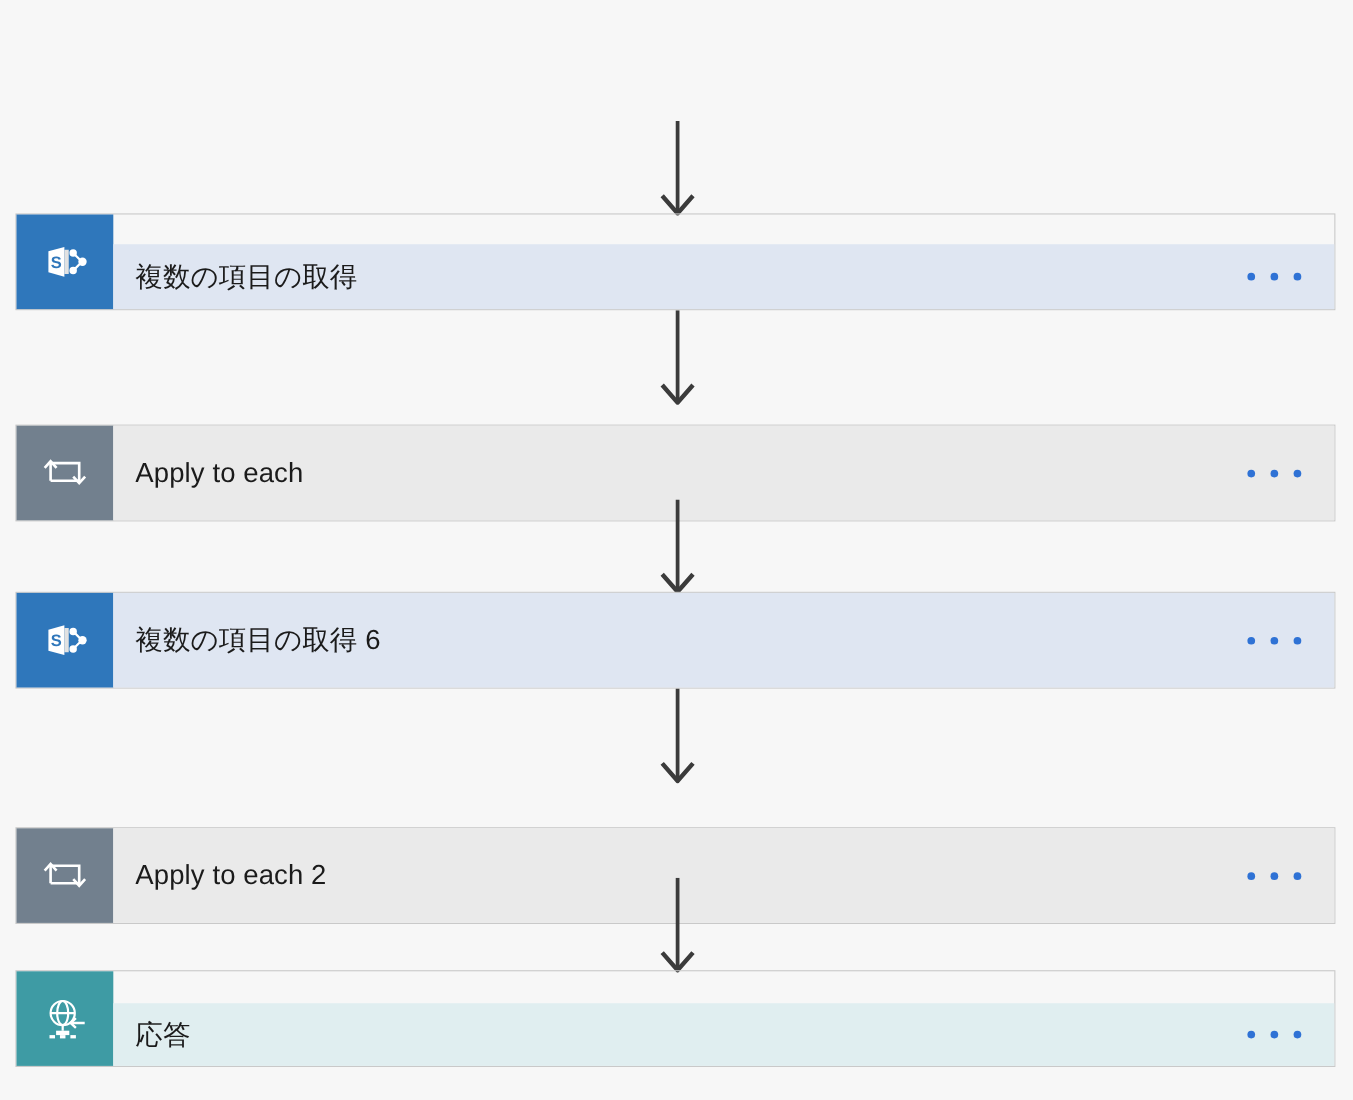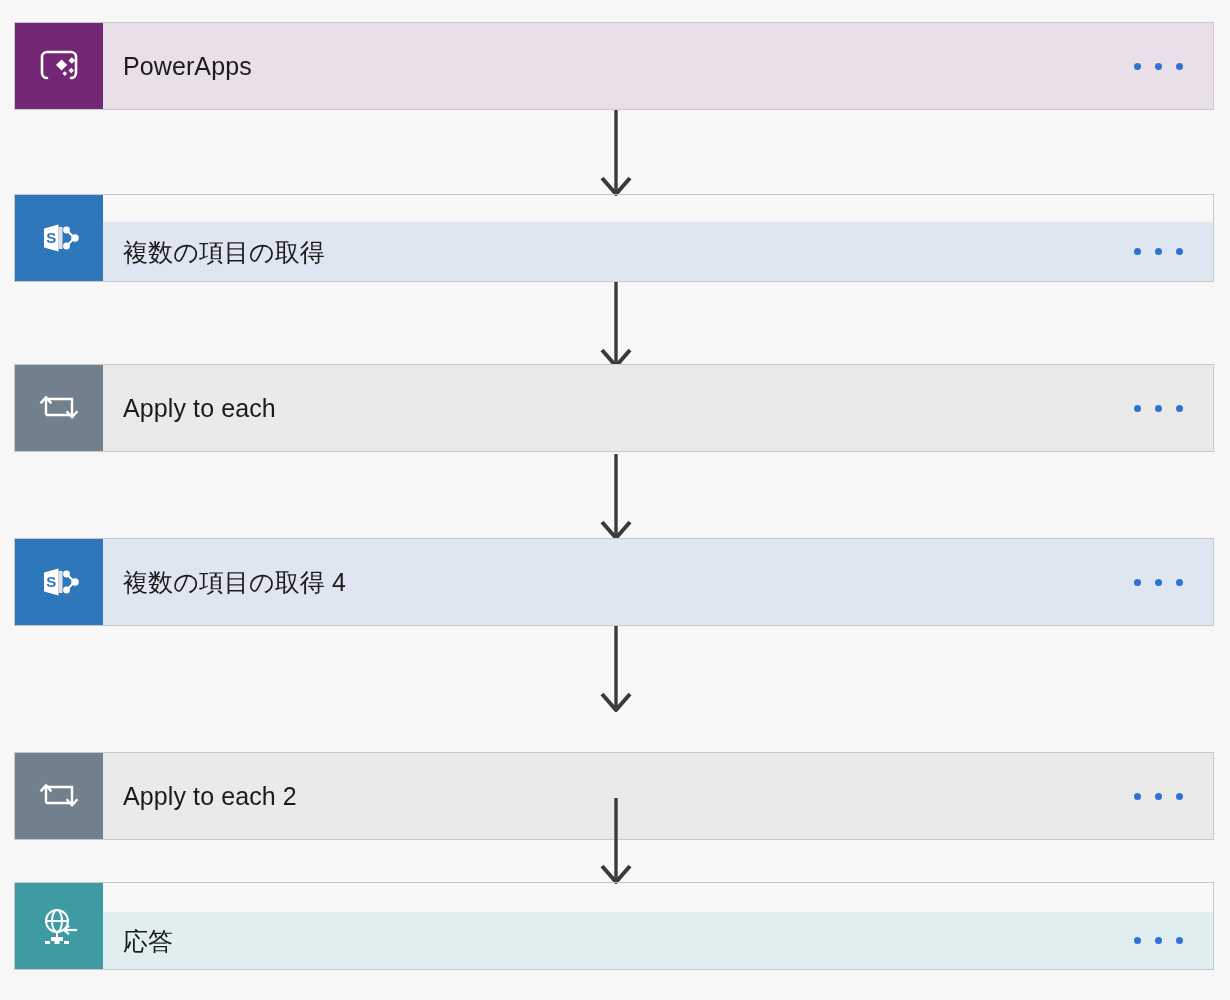--- a/index.html
+++ b/index.html
@@ -82,39 +82,20 @@
     position: absolute;
     left: 594px;
     width: 44px;
   }
   .connector svg { display: block; }
 </style>
 </head>
 <body>
 
 <div id="flow-canvas" style="background: rgb(247, 247, 247);">
-    <div class="card" style="top: 22px; border-color: rgb(201, 201, 201);">
-      <div class="card-icon" style="background: rgb(116, 39, 116);">
-        <svg width="44" height="44" viewBox="0 0 44 44">
-          <path d="M10 34 A5 5 0 0 1 5 29 L5 13 A5 5 0 0 1 10 8 L34 8 A5 5 0 0 1 39 13 L39 29 A5 5 0 0 1 34 34" fill="none" stroke="#ffffff" stroke-width="2.6" stroke-linecap="round"></path>
-          <path d="M19 21 L24.6 15.4 L30.2 21 L24.6 26.6 Z" fill="#ffffff"></path>
-          <path d="M31.5 16.5 L34.8 13.2 L38.1 16.5 L34.8 19.8 Z" fill="#ffffff"></path>
-          <path d="M31.5 26.5 L34.2 23.8 L36.9 26.5 L34.2 29.2 Z" fill="#ffffff"></path>
-          <path d="M25.4 29.6 L27.8 27.2 L30.2 29.6 L27.8 32 Z" fill="#ffffff"></path>
-        </svg>
-      </div>
-      <div class="card-body" style="background: rgb(232, 223, 233);">
-        <div class="card-title">PowerApps</div>
-        <div class="card-menu" title="...">
-          <span class="dot" style="background: rgb(47, 114, 213);"></span>
-          <span class="dot" style="background: rgb(47, 114, 213);"></span>
-          <span class="dot" style="background: rgb(47, 114, 213);"></span>
-        </div>
-      </div>
-    </div>
     <div class="connector" style="top: 110px;">
       <svg width="44" height="86" viewBox="0 0 44 86">
         <line x1="22" y1="0" x2="22" y2="84" stroke="#3b3b3b" stroke-width="3.4"></line>
         <path d="M8 68 L22 84 L36 68" fill="none" stroke="#3b3b3b" stroke-width="4"></path>
       </svg>
     </div>
     <div class="card" style="top: 194px; border-color: rgb(201, 201, 201);">
       <div class="card-icon" style="background: rgb(47, 119, 187);">
         <svg width="44" height="44" viewBox="0 0 44 44">
           <path d="M7 12.5 L21.5 8.5 L21.5 35.5 L7 31.5 Z" fill="#ffffff"></path>
@@ -134,21 +115,21 @@
           <span class="dot" style="background: rgb(47, 114, 213);"></span>
         </div>
       </div>
     </div>
     <div class="connector" style="top: 282px;">
       <svg width="44" height="86" viewBox="0 0 44 86">
         <line x1="22" y1="0" x2="22" y2="84" stroke="#3b3b3b" stroke-width="3.4"></line>
         <path d="M8 68 L22 84 L36 68" fill="none" stroke="#3b3b3b" stroke-width="4"></path>
       </svg>
     </div>
-    <div class="card" style="top: 364px; border-color: rgb(201, 201, 201);">
+    <div class="card" style="top: 386px; border-color: rgb(201, 201, 201);">
       <div class="card-icon" style="background: rgb(114, 128, 142);">
         <svg width="44" height="44" viewBox="0 0 44 44">
           <path d="M9 29 L9 13 L35 13 L35 29 L9 29" fill="none" stroke="#ffffff" stroke-width="2.4"></path>
           <path d="M3.6 17.4 L9 11.4 L14.4 17.4" fill="none" stroke="#ffffff" stroke-width="2.4"></path>
           <path d="M29.6 25.2 L35 31.2 L40.4 25.2" fill="none" stroke="#ffffff" stroke-width="2.4"></path>
         </svg>
       </div>
       <div class="card-body" style="background: rgb(234, 234, 234);">
         <div class="card-title">Apply to each</div>
         <div class="card-menu" title="...">
@@ -170,21 +151,21 @@
           <path d="M7 12.5 L21.5 8.5 L21.5 35.5 L7 31.5 Z" fill="#ffffff"></path>
           <path d="M21.5 11 L25.5 11 L25.5 33 L21.5 33 Z" fill="#e2e2e2"></path>
           <text x="14.2" y="27.2" text-anchor="middle" font-family="&quot;Liberation Sans&quot;, sans-serif" font-size="15" font-weight="bold" fill="#2f77bb">S</text>
           <path d="M29.5 14 L37.5 22 L29.5 30" fill="none" stroke="#ffffff" stroke-width="2"></path>
           <circle cx="29.5" cy="14" r="3.4" fill="#ffffff"></circle>
           <circle cx="29.5" cy="30" r="3.4" fill="#ffffff"></circle>
           <circle cx="38" cy="22" r="3.8" fill="#ffffff"></circle>
         </svg>
       </div>
       <div class="card-body" style="background: rgb(223, 230, 242);">
-        <div class="card-title">複数の項目の取得 4</div>
+        <div class="card-title">複数の項目の取得 6</div>
         <div class="card-menu" title="...">
           <span class="dot" style="background: rgb(47, 114, 213);"></span>
           <span class="dot" style="background: rgb(47, 114, 213);"></span>
           <span class="dot" style="background: rgb(47, 114, 213);"></span>
         </div>
       </div>
     </div>
     <div class="connector" style="top: 626px;">
       <svg width="44" height="86" viewBox="0 0 44 86">
         <line x1="22" y1="0" x2="22" y2="84" stroke="#3b3b3b" stroke-width="3.4"></line>

